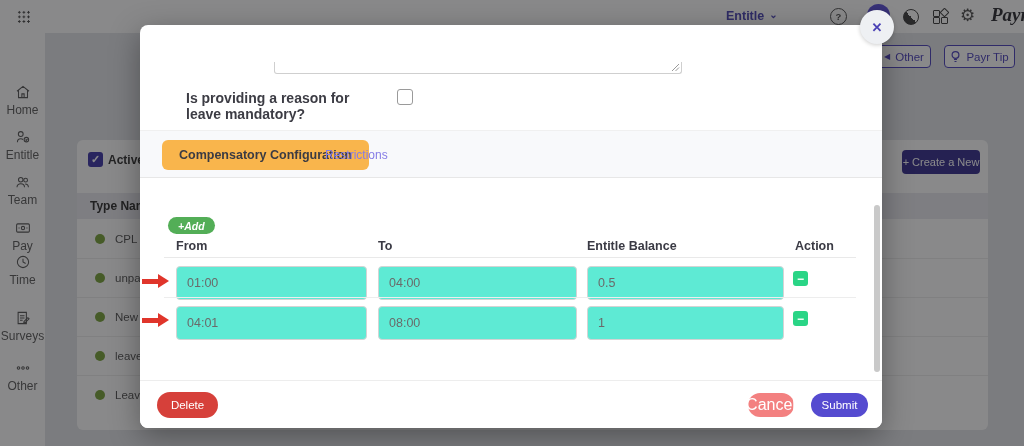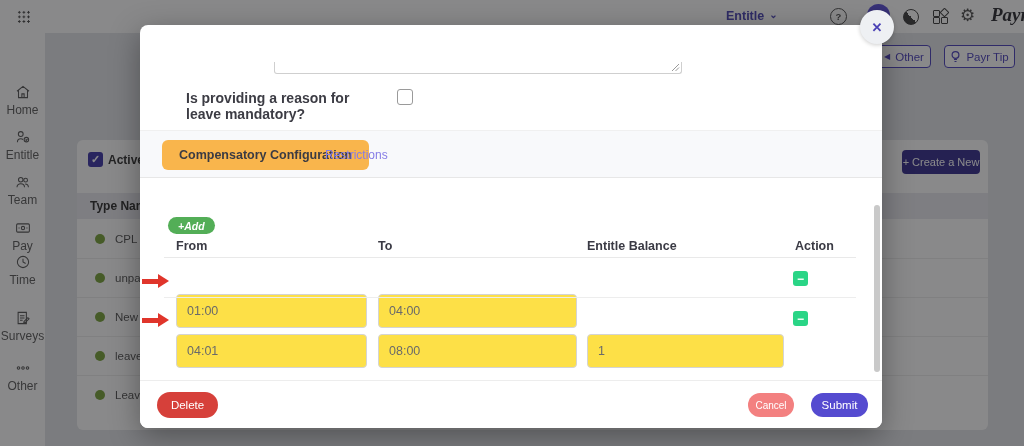--- a/index.html
+++ b/index.html
@@ -84,35 +84,35 @@
 
   .add-btn{position:absolute;left:28px;top:192px;height:17px;padding:0 10px;background:#53ae57;border-radius:10px;
     color:#fff;font-size:10.5px;font-style:italic;font-weight:700;display:flex;align-items:center;cursor:pointer;}
 
   .th{position:absolute;top:214px;font-size:12.5px;font-weight:700;color:#3a3a44;}
   .th-from{left:36px;} .th-to{left:238px;} .th-entitle{left:447px;} .th-action{left:655px;}
   .head-line{position:absolute;left:24px;top:232px;width:692px;height:1px;background:#e9e9e9;}
   .row-line{position:absolute;left:24px;top:272px;width:692px;height:1px;background:#ededed;}
 
   .cfg-input{position:absolute;height:28px;border:1px solid #d4d4d4;border-radius:4px;box-sizing:border-box;
-    padding:16px 10px;font-size:12.5px;color:#6a6a6a;font-family:"Liberation Sans",sans-serif;background:#fde047;margin-top:28px;}
+    padding:16px 10px;font-size:12.5px;color:#6a6a6a;font-family:"Liberation Sans",sans-serif;background:#5eead4;}
   .r1{top:241px;} .r2{top:281px;}
   .c-from{left:36px;width:191px;} .c-to{left:238px;width:199px;} .c-entitle{left:447px;width:197px;}
   .minus-btn{position:absolute;left:653px;width:15px;height:15px;background:#2ad586;border-radius:3px;color:#fff;
     display:flex;align-items:center;justify-content:center;font-size:12px;font-weight:700;line-height:1;cursor:pointer;}
   .m1{top:246px;} .m2{top:286px;}
 
   .modal-scrollbar{position:absolute;right:2px;top:180px;width:6px;height:167px;background:#c9c9c9;border-radius:3px;}
 
   .modal-footer{position:absolute;left:0;bottom:0;width:100%;height:47px;border-top:1px solid #ededed;
     border-radius:0 0 8px 8px;background:#fff;}
   .pill{border:none;border-radius:13px;color:#fff;font-family:"Liberation Sans",sans-serif;cursor:pointer;
     display:flex;align-items:center;justify-content:center;position:absolute;}
   .delete-btn{left:17px;top:11px;width:61px;height:26px;background:#d6403a;font-size:11.5px;}
-  .cancel-btn{left:608px;top:12px;width:46px;height:24px;background:#f38080;font-size:10px;}
+  .cancel-btn{left:608px;top:12px;width:46px;height:24px;background:#f38080;font-size:16px;}
   .submit-btn{left:671px;top:12px;width:57px;height:24px;background:#554bd0;font-size:11.5px;}
 
   
   .annot{position:absolute;width:27px;height:14px;z-index:30;}
   .annot .shaft{position:absolute;left:0;top:4.5px;width:16px;height:5px;background:#e0352b;}
   .annot .head{position:absolute;right:0;top:0;width:0;height:0;
     border-top:7px solid transparent;border-bottom:7px solid transparent;border-left:11px solid #e0352b;}
   .annot-1{left:142px;top:274px;} .annot-2{left:142px;top:313px;}
 </style>
 </head>
@@ -268,20 +268,21 @@
   <div class="add-btn">+Add</div>
 
   <div class="th th-from">From</div>
   <div class="th th-to">To</div>
   <div class="th th-entitle">Entitle Balance</div>
   <div class="th th-action">Action</div>
   <div class="head-line"></div>
 
   <input class="cfg-input r1 c-from" value="01:00" style="">
   <input class="cfg-input r1 c-to" value="04:00" style="">
+  <input class="cfg-input r1 c-entitle" value="0.5" style="">
   <div class="minus-btn m1">−</div>
 
   <div class="row-line"></div>
 
   <input class="cfg-input r2 c-from" value="04:01" style="">
   <input class="cfg-input r2 c-to" value="08:00" style="">
   <input class="cfg-input r2 c-entitle" value="1" style="">
   <div class="minus-btn m2">−</div>
 
   <div class="modal-scrollbar"></div>

